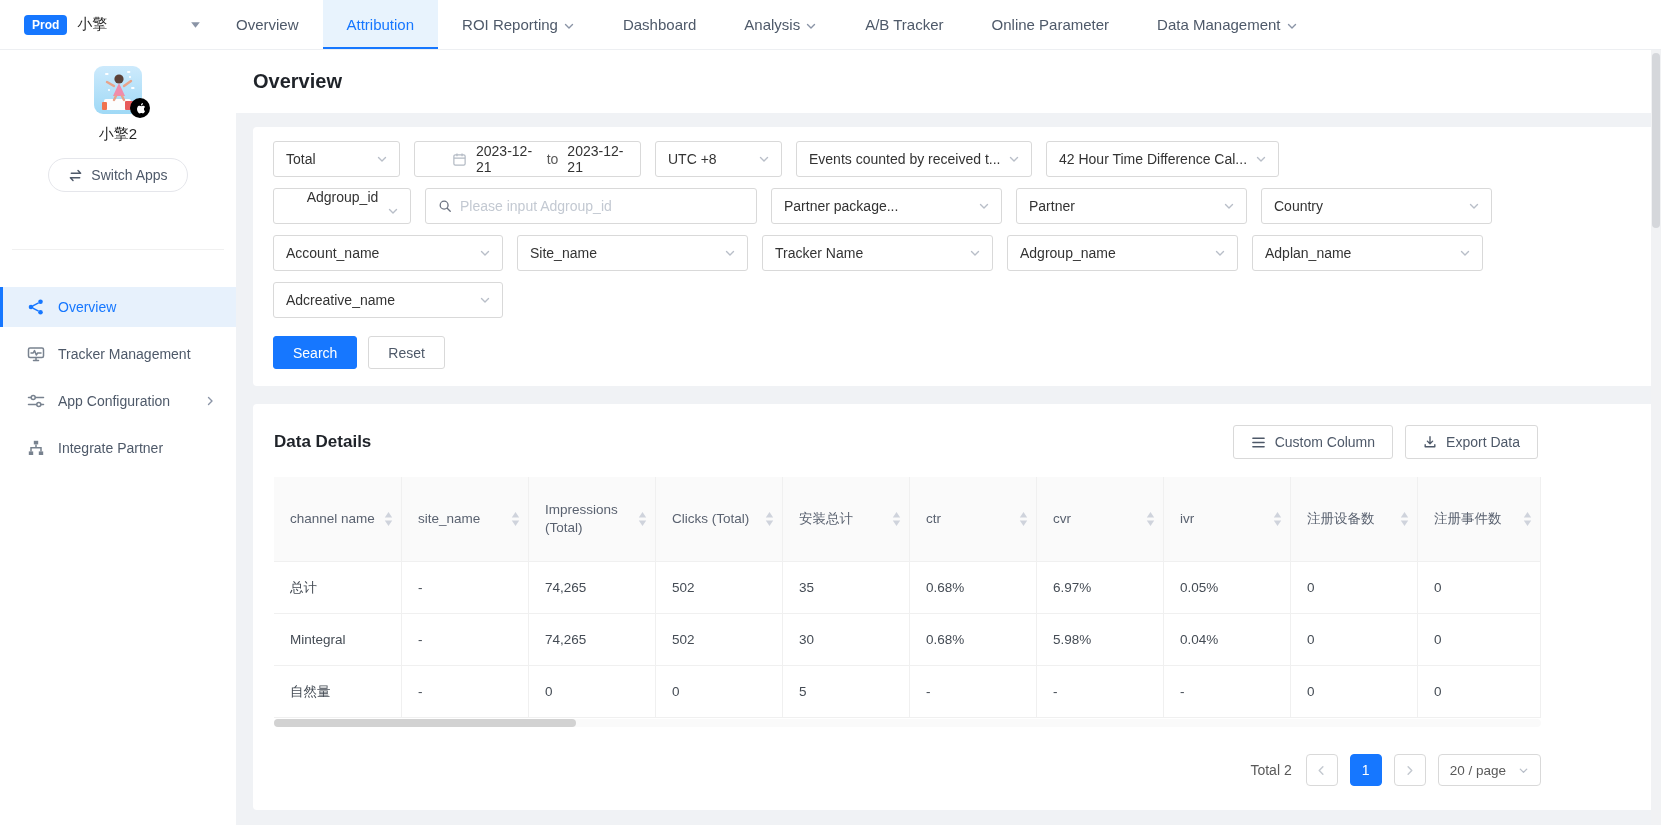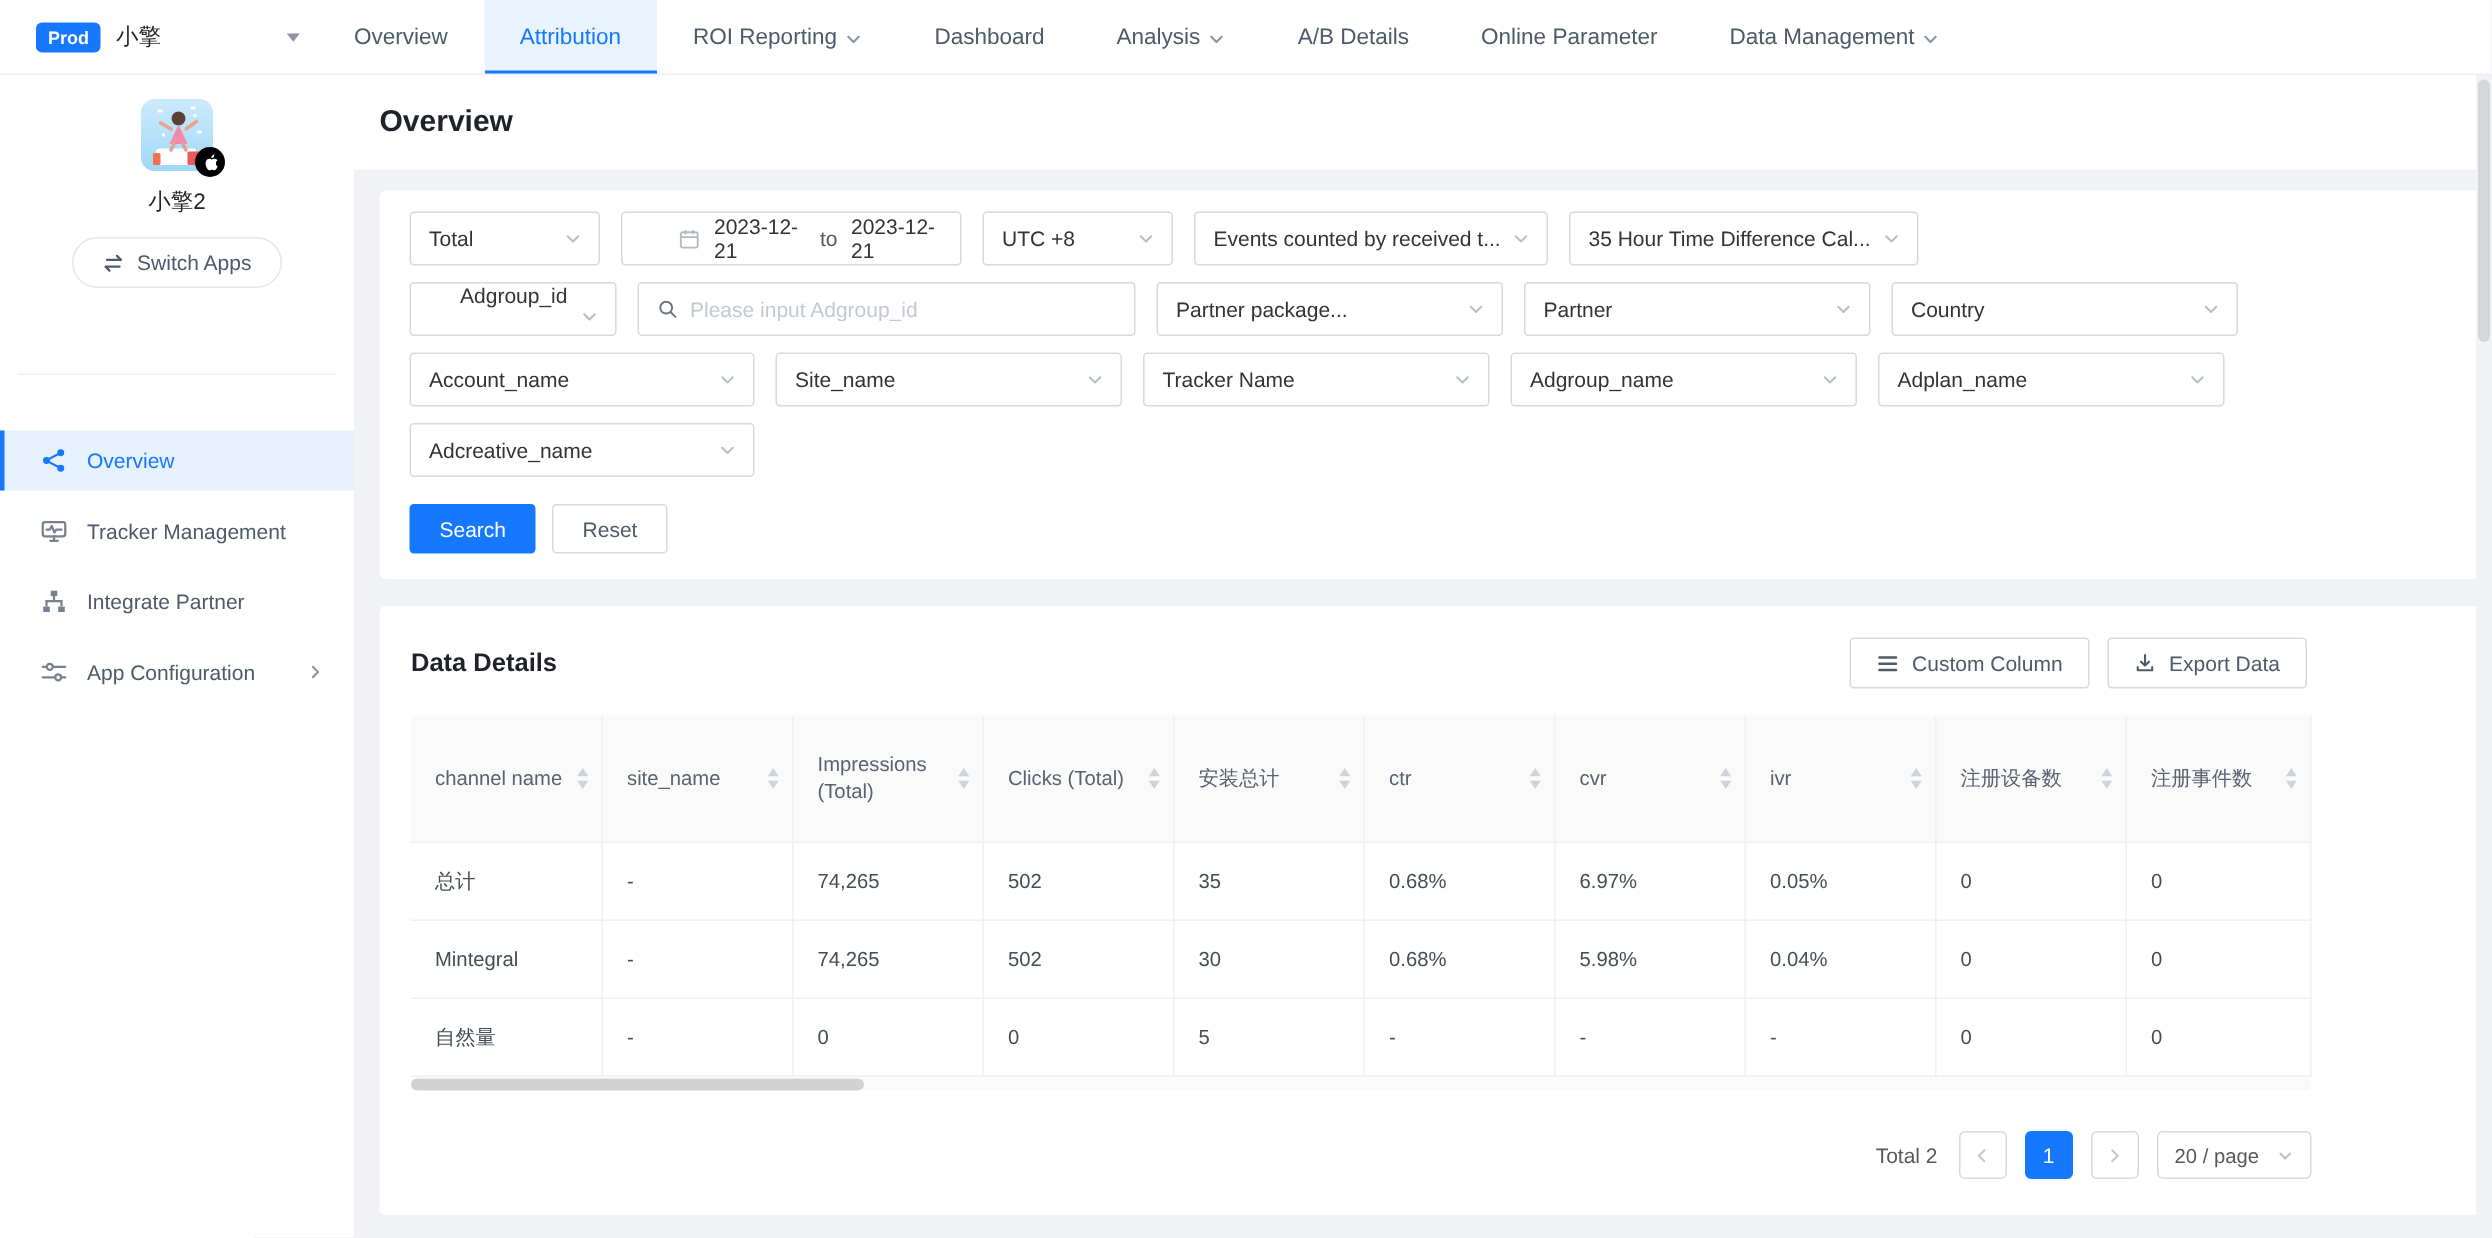--- a/index.html
+++ b/index.html
@@ -143,21 +143,21 @@
       </div>
       <div class="nav-item">
         <span>Analysis</span>
         <span class="nav-caret">
           <svg width="12" height="12" viewBox="0 0 12 12" fill="none" stroke="currentColor" stroke-width="1.4" stroke-linecap="round" stroke-linejoin="round">
             <path d="M2.5 4.5 6 8l3.5-3.5"></path>
           </svg>
         </span>
       </div>
       <div class="nav-item">
-        <span>A/B Details</span>
+        <span>A/B Tracker</span>
       </div>
       <div class="nav-item">
         <span>Online Parameter</span>
       </div>
       <div class="nav-item">
         <span>Data Management</span>
         <span class="nav-caret">
           <svg width="12" height="12" viewBox="0 0 12 12" fill="none" stroke="currentColor" stroke-width="1.4" stroke-linecap="round" stroke-linejoin="round">
             <path d="M2.5 4.5 6 8l3.5-3.5"></path>
           </svg>
@@ -222,44 +222,44 @@
             <svg width="18" height="18" viewBox="0 0 18 18" fill="none" stroke="currentColor" stroke-width="1.5">
               <rect x="1.5" y="3" width="15" height="9.5" rx="1.5"></rect>
               <path d="M4 8h2.2l1.3-2.4L9.3 10l1.3-2H14" stroke-linecap="round" stroke-linejoin="round"></path>
               <path d="M6.5 15.5h5M9 12.5v3" stroke-linecap="round"></path>
             </svg>
           </span>
           <span>Tracker Management</span>
         </div>
         <div class="side-item">
           <span class="icon">
-            <svg width="18" height="18" viewBox="0 0 18 18" fill="none" stroke="currentColor" stroke-width="1.5">
-              <rect x="6.8" y="1.8" width="4.4" height="3.6" fill="currentColor" stroke="none"></rect>
-              <rect x="1.8" y="12.4" width="4.4" height="3.6" fill="currentColor" stroke="none"></rect>
-              <rect x="11.8" y="12.4" width="4.4" height="3.6" fill="currentColor" stroke="none"></rect>
-              <path d="M9 5.4v3.4M4 12.4V8.8h10v3.6"></path>
-            </svg>
-          </span>
-          <span>Integrate Partner</span>
-        </div>
-        <div class="side-item">
-          <span class="icon">
             <svg width="18" height="18" viewBox="0 0 18 18" fill="none" stroke="currentColor" stroke-width="1.5" stroke-linecap="round">
               <path d="M1.5 5.5h15M1.5 12.5h15"></path>
               <circle cx="6.2" cy="5.5" r="2" fill="#fff"></circle>
               <circle cx="11.8" cy="12.5" r="2" fill="#fff"></circle>
             </svg>
           </span>
           <span>App Configuration</span>
           <span class="side-arrow">
             <svg width="12" height="12" viewBox="0 0 12 12" fill="none" stroke="currentColor" stroke-width="1.4" stroke-linecap="round" stroke-linejoin="round">
               <path d="M4.5 2.5 8 6l-3.5 3.5"></path>
             </svg>
           </span>
         </div>
+        <div class="side-item">
+          <span class="icon">
+            <svg width="18" height="18" viewBox="0 0 18 18" fill="none" stroke="currentColor" stroke-width="1.5">
+              <rect x="6.8" y="1.8" width="4.4" height="3.6" fill="currentColor" stroke="none"></rect>
+              <rect x="1.8" y="12.4" width="4.4" height="3.6" fill="currentColor" stroke="none"></rect>
+              <rect x="11.8" y="12.4" width="4.4" height="3.6" fill="currentColor" stroke="none"></rect>
+              <path d="M9 5.4v3.4M4 12.4V8.8h10v3.6"></path>
+            </svg>
+          </span>
+          <span>Integrate Partner</span>
+        </div>
       </nav>
   </aside>
 
   <main class="main">
     <div class="page-header">Overview</div>
 
     <div class="content">
 
       <section class="card filter-card">
         <div id="filter-rows">
@@ -293,21 +293,21 @@
               </div>
               <div class="control select" style="width: 236px; justify-content: center;">
                 <span class="value">Events counted by received t...</span>
                 <span class="chev">
                   <svg width="12" height="12" viewBox="0 0 12 12" fill="none" stroke="currentColor" stroke-width="1.4" stroke-linecap="round" stroke-linejoin="round">
                     <path d="M2.5 4.5 6 8l3.5-3.5"></path>
                   </svg>
                 </span>
               </div>
               <div class="control select" style="width: 233px;">
-                <span class="value">35 Hour Time Difference Cal...</span>
+                <span class="value">42 Hour Time Difference Cal...</span>
                 <span class="chev">
                   <svg width="12" height="12" viewBox="0 0 12 12" fill="none" stroke="currentColor" stroke-width="1.4" stroke-linecap="round" stroke-linejoin="round">
                     <path d="M2.5 4.5 6 8l3.5-3.5"></path>
                   </svg>
                 </span>
               </div>
             </div>
             <div class="filter-row">
               <div class="control select" style="width: 138px; flex-direction: column;">
                 <span class="value">Adgroup_id</span>

